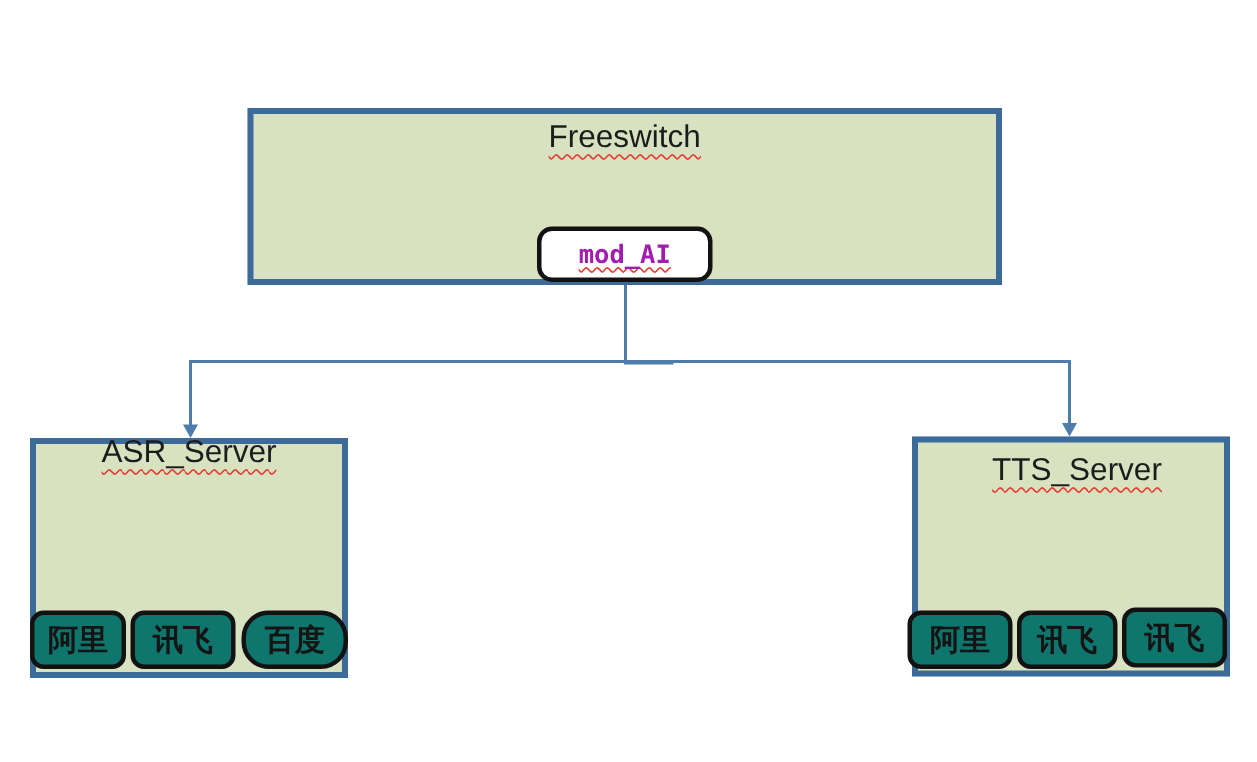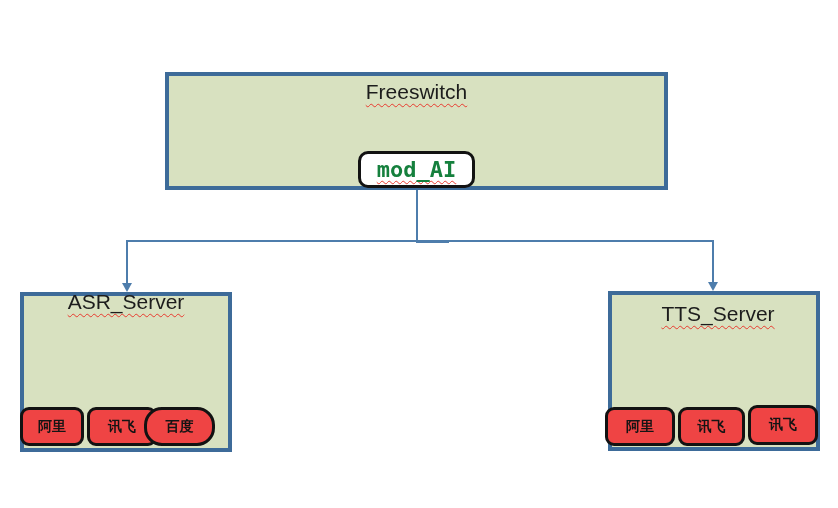--- a/index.html
+++ b/index.html
@@ -46,42 +46,42 @@
     border: 3.5px solid #121212;
     border-radius: 10px;
     z-index: 3;
     display: flex;
     align-items: center;
     justify-content: center;
   }
   .module-label {
     font-family: "DejaVu Sans Mono", "Liberation Mono", monospace;
     font-weight: bold;
-    font-size: 22px;
-    color: #15803d;
+    font-size: 17px;
+    color: #a21caf;
     text-decoration-line: underline;
     text-decoration-style: wavy;
     text-decoration-color: #e83a2f;
     text-decoration-thickness: 1px;
     text-underline-offset: 3px;
   }
   
   .sub-box {
     position: absolute;
     box-sizing: border-box;
-    background: #ef4444;
+    background: #0f766e;
     border: 3px solid #121212;
     border-radius: 9px;
     z-index: 3;
     display: flex;
     align-items: center;
     justify-content: center;
     font-family: "Liberation Serif", "DejaVu Serif", serif;
     font-weight: 600;
-    font-size: 14px;
+    font-size: 20px;
     color: #141414;
   }
   
   .connector {
     position: absolute;
     background: #4e7dac;
     z-index: 1;
   }
   .arrowhead-down {
     position: absolute;
@@ -109,21 +109,21 @@
   <div class="connector" style="left:416px; top:240px; width:33px; height:3px;"></div>
   <div class="connector" style="left:126px; top:240px; width:2px; height:44px;"></div>
   <div class="arrowhead-down" style="left:122px; top:283px;"></div>
   <div class="connector" style="left:712px; top:240px; width:2px; height:43px;"></div>
   <div class="arrowhead-down" style="left:708px; top:282px;"></div>
 
   <div class="shape-box" style="left:20px; top:292px; width:212px; height:160px;"></div>
   <div class="shape-title squiggle" style="left:20px; top:289px; width:212px;">ASR_Server</div>
   <div class="sub-box" style="left:20px; top:407px; width:64px; height:39px;">阿里</div>
   <div class="sub-box" style="left:87px; top:407px; width:70px; height:39px;">讯飞</div>
-  <div class="sub-box" style="left:144px; top:407px; width:71px; height:39px;border-radius:18px;">百度</div>
+  <div class="sub-box" style="left:161px; top:407px; width:71px; height:39px;border-radius:18px;">百度</div>
 
   <div class="shape-box" style="left:608px; top:291px; width:212px; height:160px;"></div>
   <div class="shape-title squiggle" style="left:608px; top:301px; width:220px;">TTS_Server</div>
   <div class="sub-box" style="left:605px; top:407px; width:70px; height:39px;">阿里</div>
   <div class="sub-box" style="left:678px; top:407px; width:67px; height:39px;">讯飞</div>
   <div class="sub-box" style="left:748px; top:405px; width:70px; height:40px;">讯飞</div>
 
 </div>
 
 </body></html>

